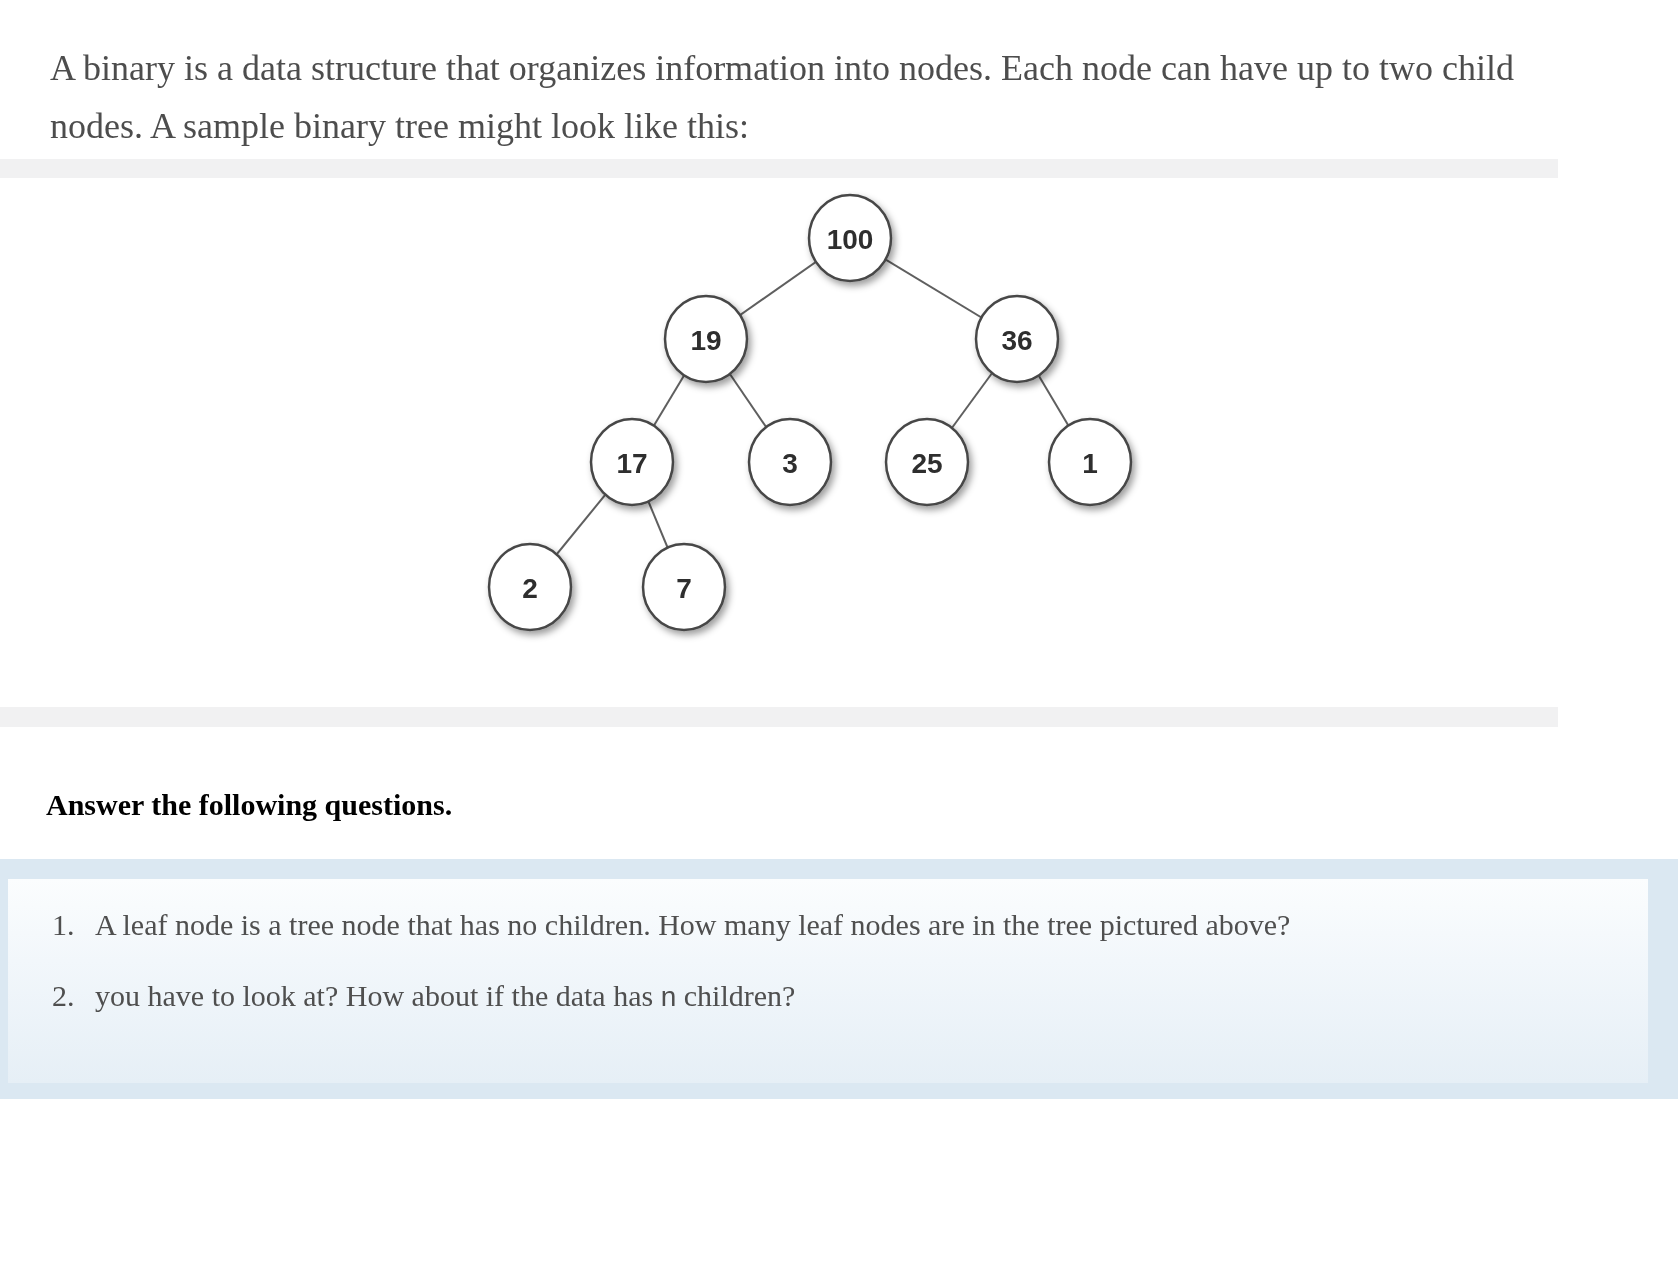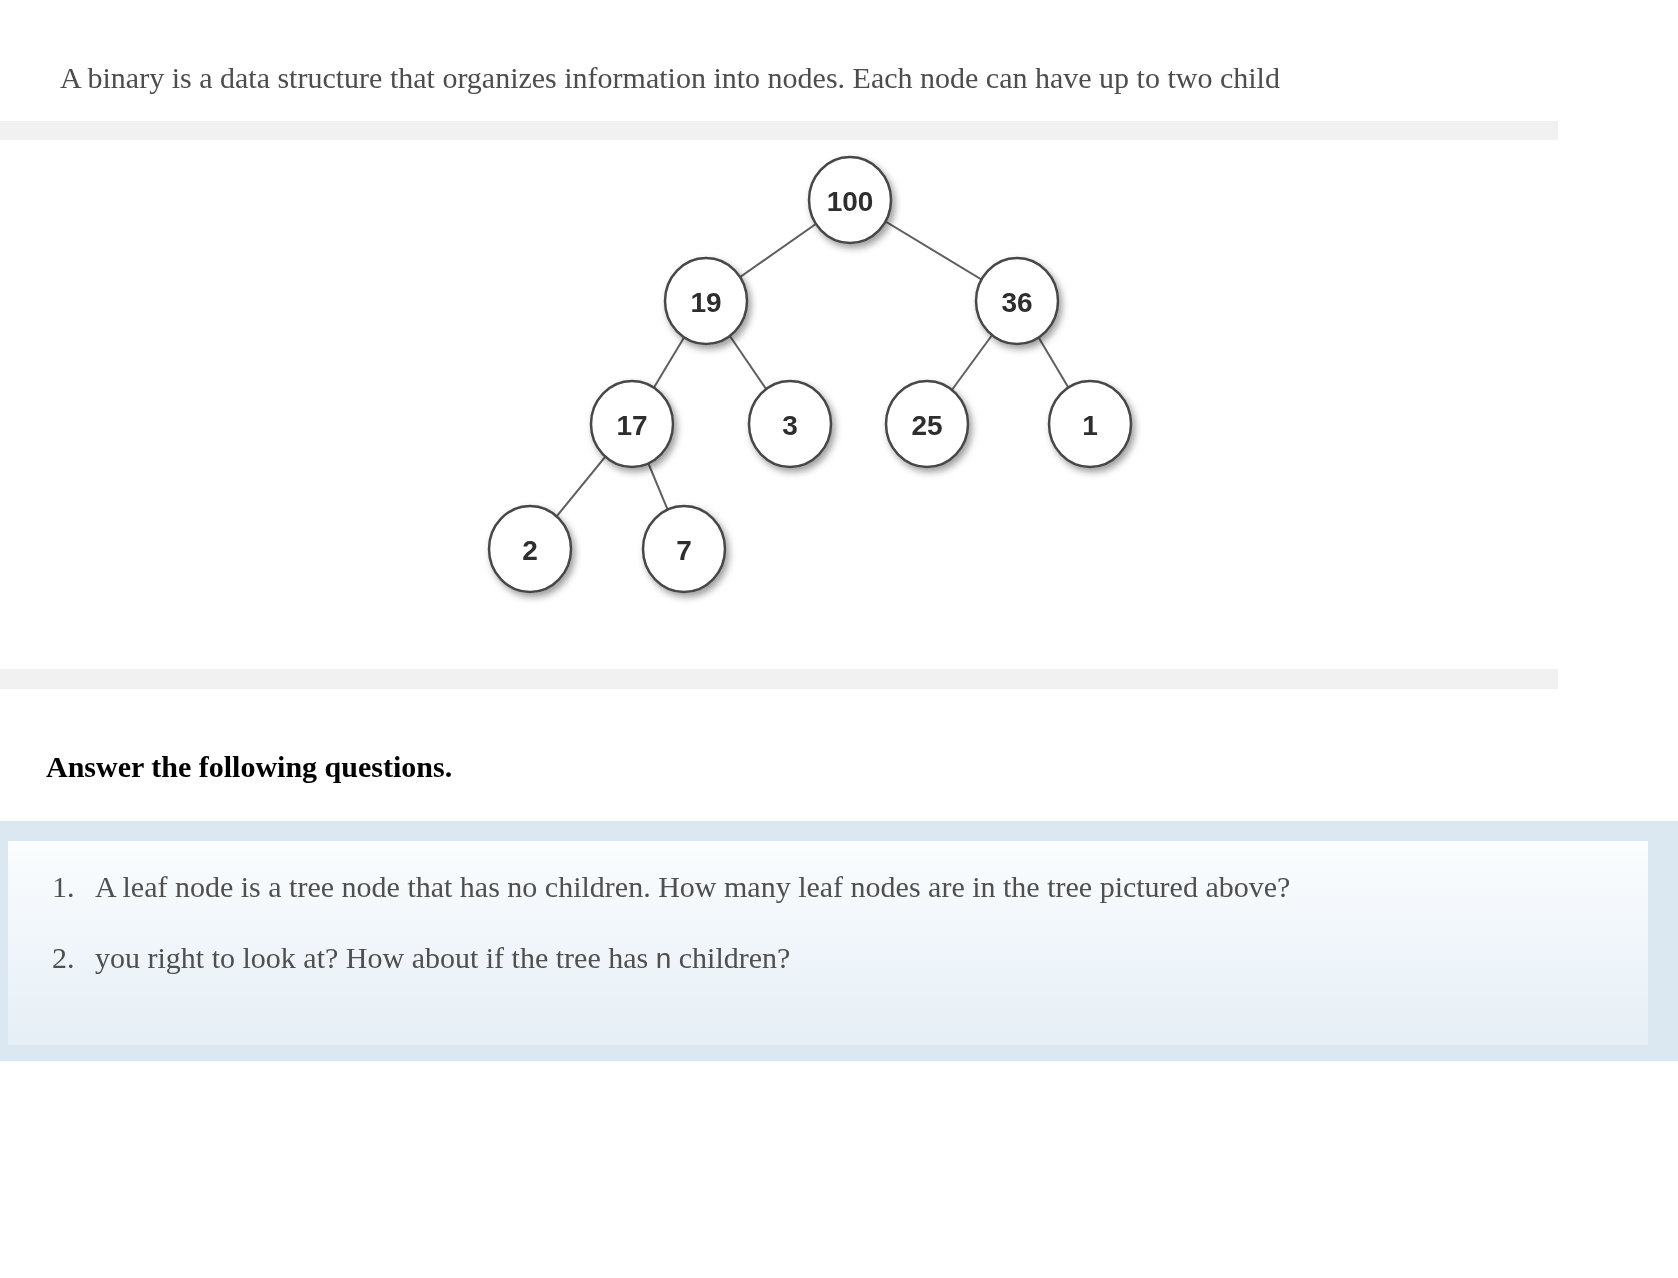--- a/index.html
+++ b/index.html
@@ -1,20 +1,20 @@
 <!DOCTYPE html>
 <html><head>
 <meta charset="utf-8">
 <style>
   html,body{margin:0;padding:0;}
   body{
     width:1678px;height:1278px;overflow:hidden;background:#ffffff;
     font-family:"Liberation Serif", serif;color:#4d4d4d;
   }
-  .para{margin:14px;padding:0 46px;font-size:30px;}
+  .para{margin:4px;padding:0 46px;font-size:36px;}
   .para .line{display:block;line-height:58px;white-space:nowrap;}
   #intro{padding-top:35px;}
   #explain{margin-top:35px;}
   .heading{
     margin:49px 0 0 0;padding:0 46px;font-size:30px;font-weight:bold;
     line-height:58px;color:#000000;white-space:nowrap;
   }
   
   .figure-section{
     width:1558px;height:568px;background:#f1f1f2;
@@ -40,20 +40,21 @@
   .q-num{width:27px;margin-right:16px;line-height:58px;text-align:left;flex:none;}
   .q-text{flex:1;}
   .q-line{display:block;line-height:58px;white-space:nowrap;}
   .var{font-family:"Liberation Sans", sans-serif;font-size:28px;}
 </style>
 </head>
 <body>
 
 <p class="para" id="intro">
   <span class="line">A binary is a data structure that organizes information into nodes. Each node can have up to two child</span>
+  <span class="line">nodes. A sample binary tree might look like this:</span>
 </p>
 
 <div class="figure-section">
   <div class="figure-image">
     <svg id="treeSvg" width="1649" height="529" viewBox="0 0 1649 529" xmlns="http://www.w3.org/2000/svg">
       <defs>
         <filter id="nodeShadow" x="-40%" y="-40%" width="180%" height="180%">
           <feDropShadow dx="3" dy="4" stdDeviation="3.5" flood-color="#000000" flood-opacity="0.38"></feDropShadow>
         </filter>
       </defs>
@@ -120,18 +121,18 @@
     <div class="q-item">
       <span class="q-num">1.</span>
       <div class="q-text">
         <span class="q-line">A leaf node is a tree node that has no children. How many leaf nodes are in the tree pictured above?</span>
       </div>
     </div>
 
     <div class="q-item">
       <span class="q-num">2.</span>
       <div class="q-text">
-        <span class="q-line"><span>you right to look at? How about if the tree has </span><span class="var">n</span><span> children?</span></span>
+        <span class="q-line"><span>you have to look at? How about if the data has </span><span class="var">n</span><span> children?</span></span>
       </div>
     </div>
 
   </div>
 </div>
 
 </body></html>

